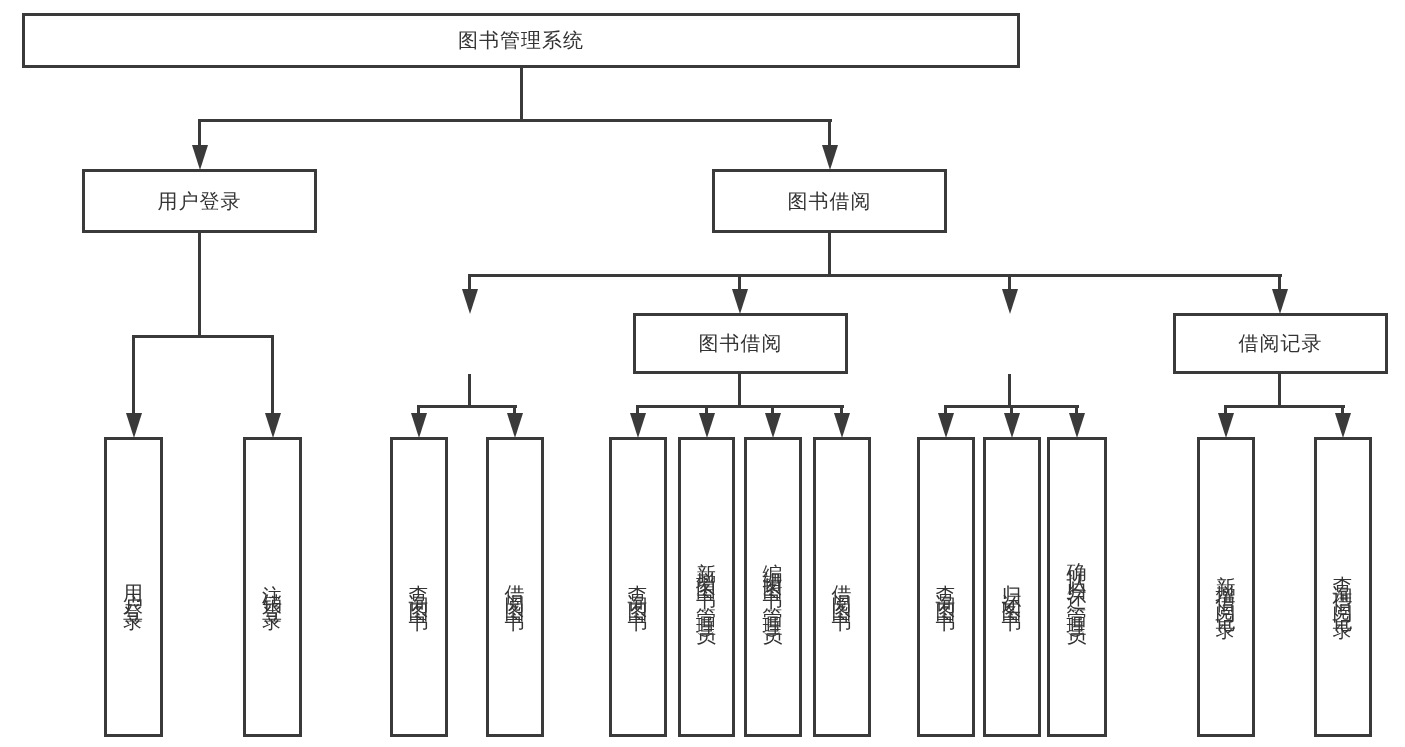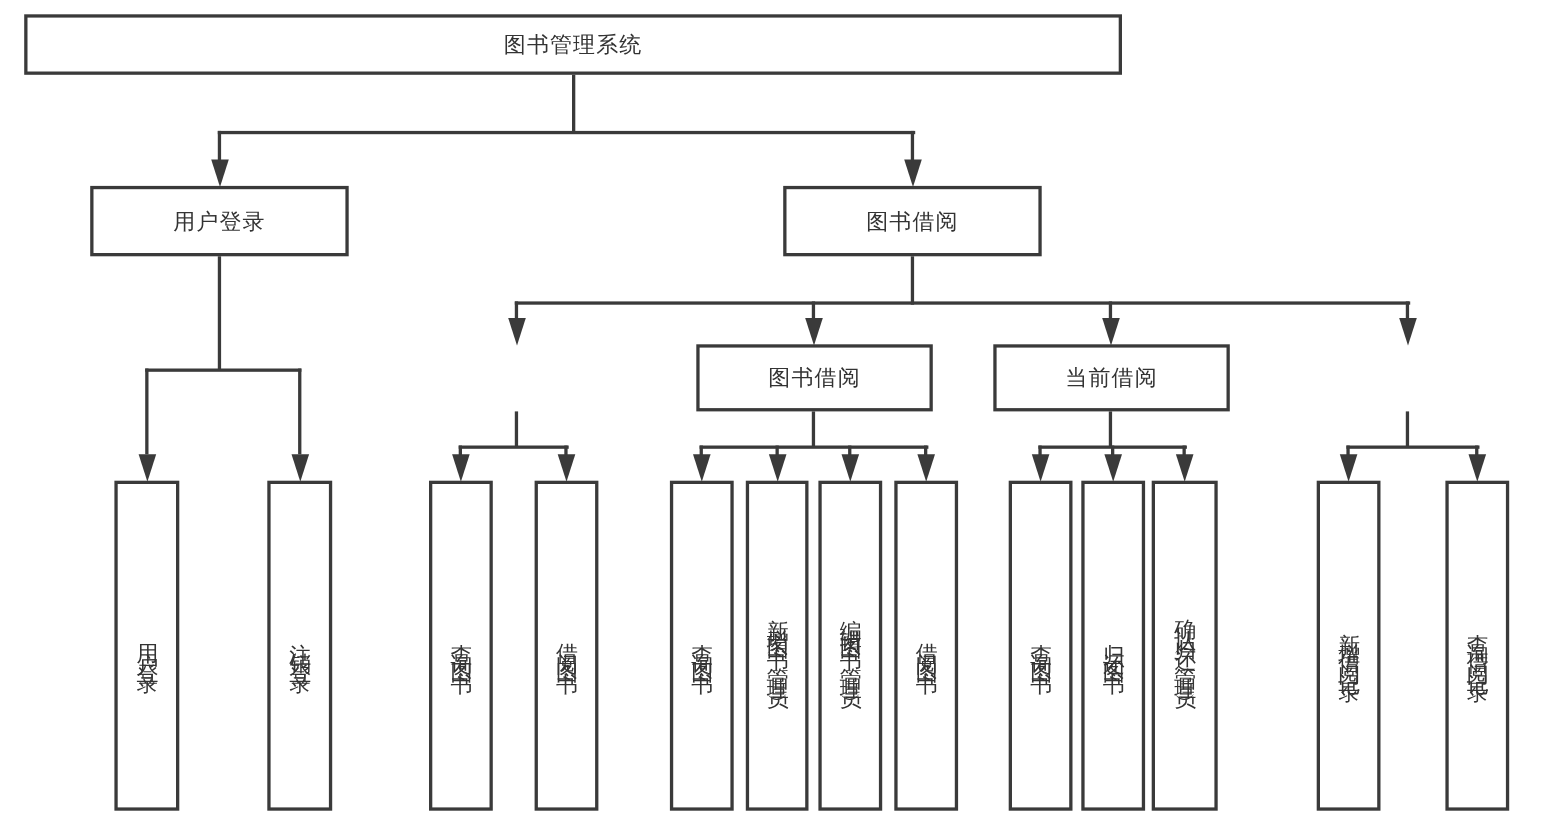--- a/index.html
+++ b/index.html
@@ -43,22 +43,22 @@
   <div class="box" style="left:82px;top:169px;width:235px;height:64px">
     <span>用户登录</span>
   </div>
   <div class="box" style="left:712px;top:169px;width:235px;height:64px">
     <span>图书借阅</span>
   </div>
 
   <div class="box" style="left:633px;top:313px;width:215px;height:61px">
     <span>图书借阅</span>
   </div>
-  <div class="box" style="left:903px;top:313px;width:215px;height:61px">
-    <span>当前借阅</span>
+  <div class="box" style="left:1173px;top:313px;width:215px;height:61px">
+    <span>借阅记录</span>
   </div>
 
   <div class="box leaf" style="left:104px;top:437px;width:59px;height:300px">
     <span>用户登录</span>
   </div>
   <div class="box leaf" style="left:243px;top:437px;width:59px;height:300px">
     <span>注销登录</span>
   </div>
   <div class="box leaf" style="left:390px;top:437px;width:58px;height:300px">
     <span>查询图书</span>

